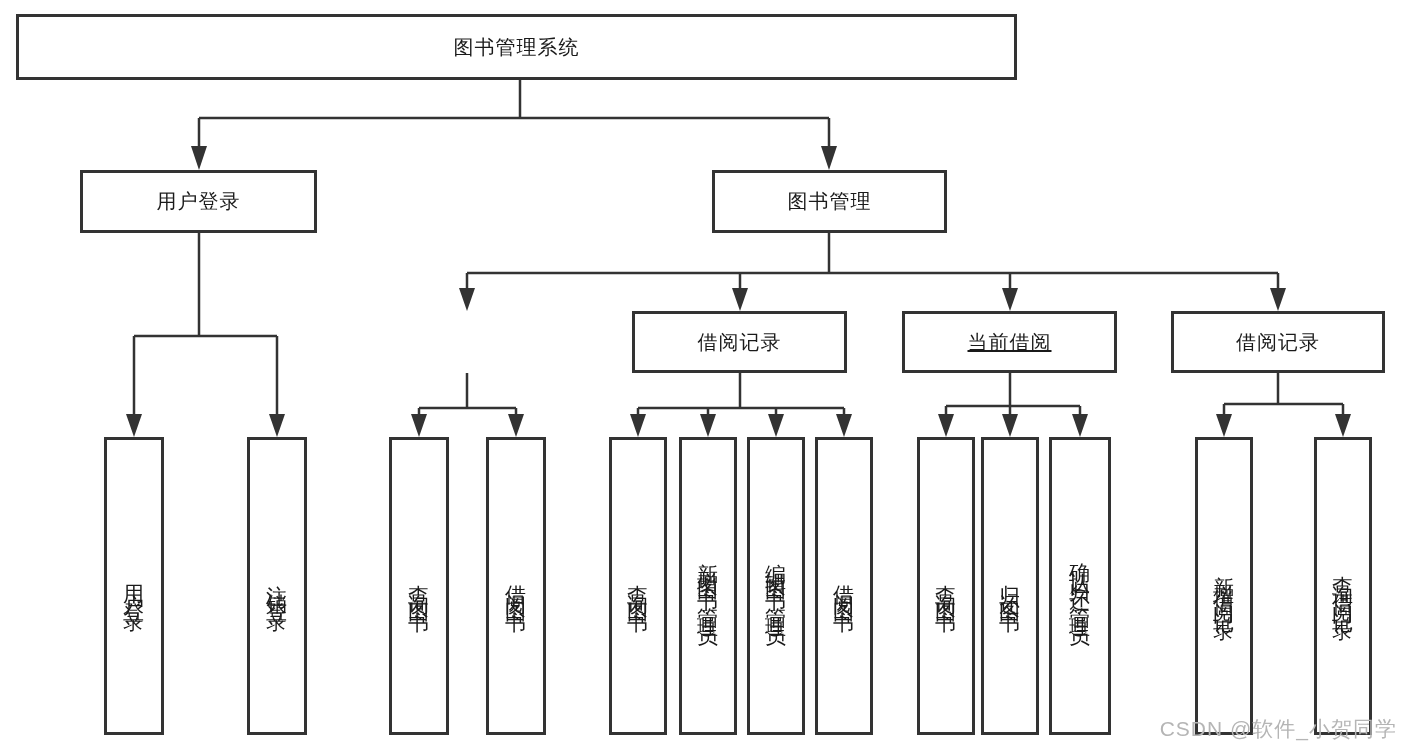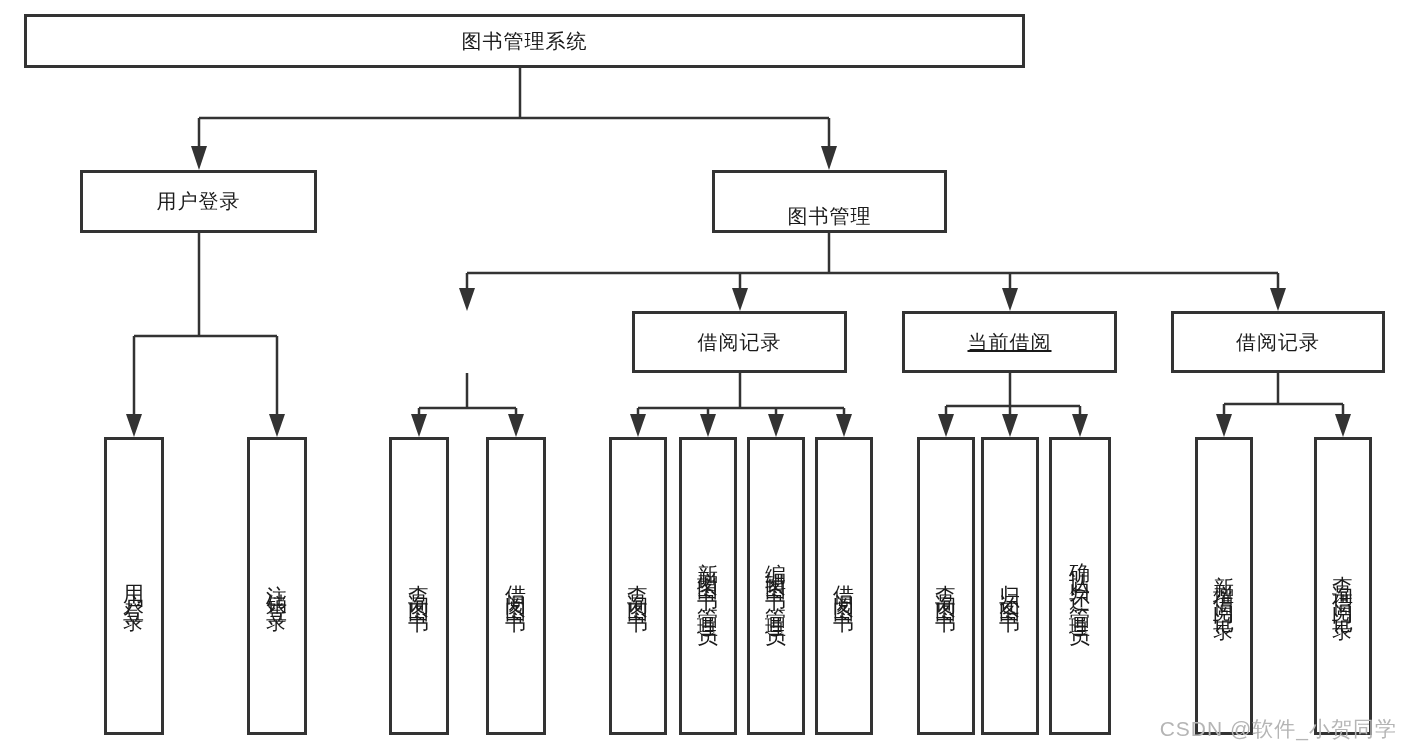--- a/index.html
+++ b/index.html
@@ -120,28 +120,28 @@
       <polygon points="768,414 784,414 776,437"></polygon>
       <polygon points="836,414 852,414 844,437"></polygon>
       <polygon points="938,414 954,414 946,437"></polygon>
       <polygon points="1002,414 1018,414 1010,437"></polygon>
       <polygon points="1072,414 1088,414 1080,437"></polygon>
       <polygon points="1216,414 1232,414 1224,437"></polygon>
       <polygon points="1335,414 1351,414 1343,437"></polygon>
     </g>
   </svg>
 
-  <div class="node h" style="left:24px; top:14px; width:1001px; height:54px;">
+  <div class="node h" style="left:16px; top:14px; width:1001px; height:66px;">
     <span>图书管理系统</span>
   </div>
 
   <div class="node h" style="left:80px; top:170px; width:237px; height:63px;">
     <span>用户登录</span>
   </div>
-  <div class="node h" style="left:712px; top:170px; width:235px; height:63px;align-items:flex-end;">
+  <div class="node h" style="left:712px; top:170px; width:235px; height:63px;">
     <span>图书管理</span>
   </div>
 
   <div class="node h" style="left:632px; top:311px; width:215px; height:62px;">
     <span>借阅记录</span>
   </div>
   <div class="node h" style="left:902px; top:311px; width:215px; height:62px;text-decoration:underline;">
     <span>当前借阅</span>
   </div>
   <div class="node h" style="left:1171px; top:311px; width:214px; height:62px;">

